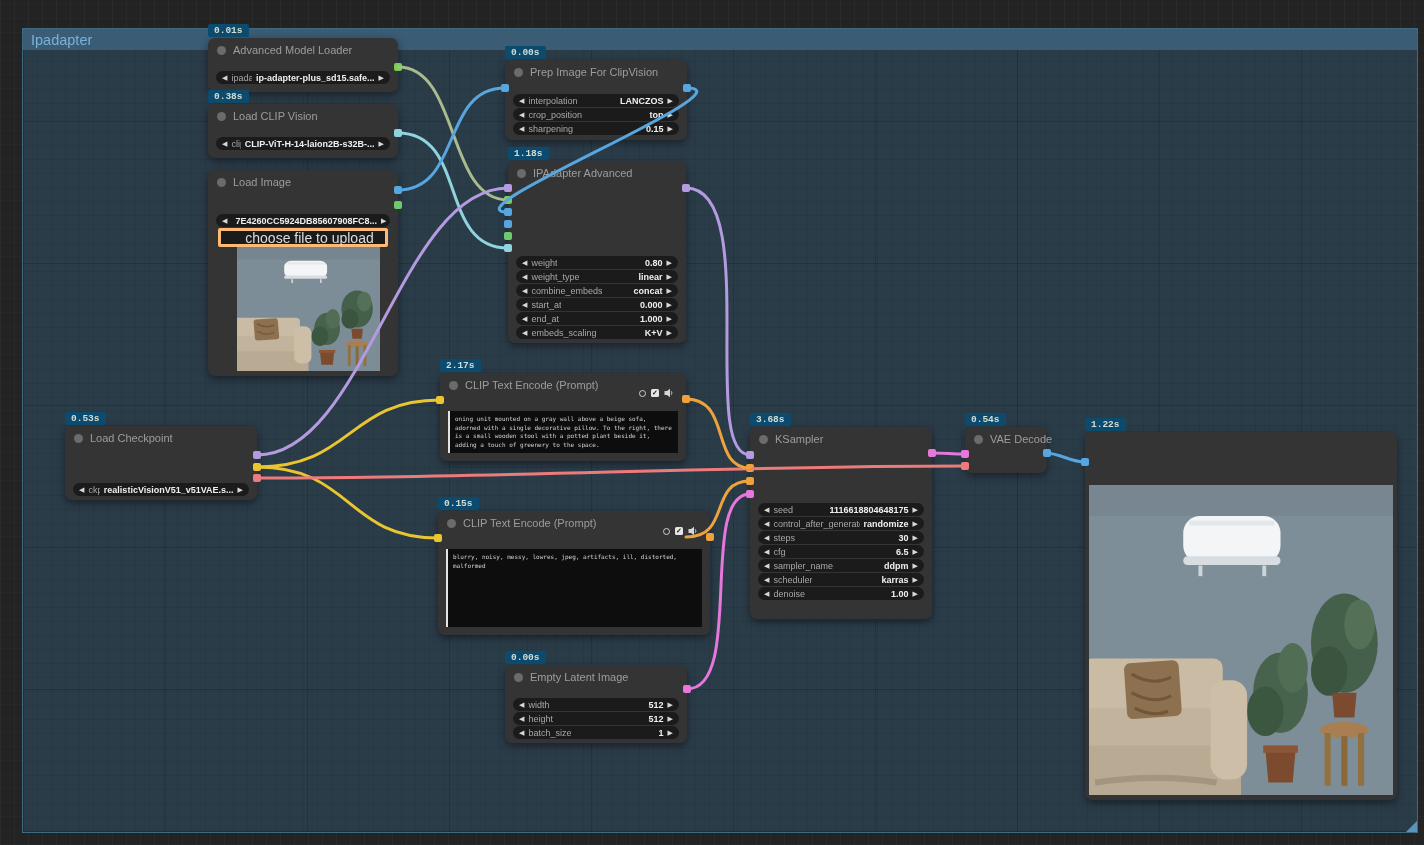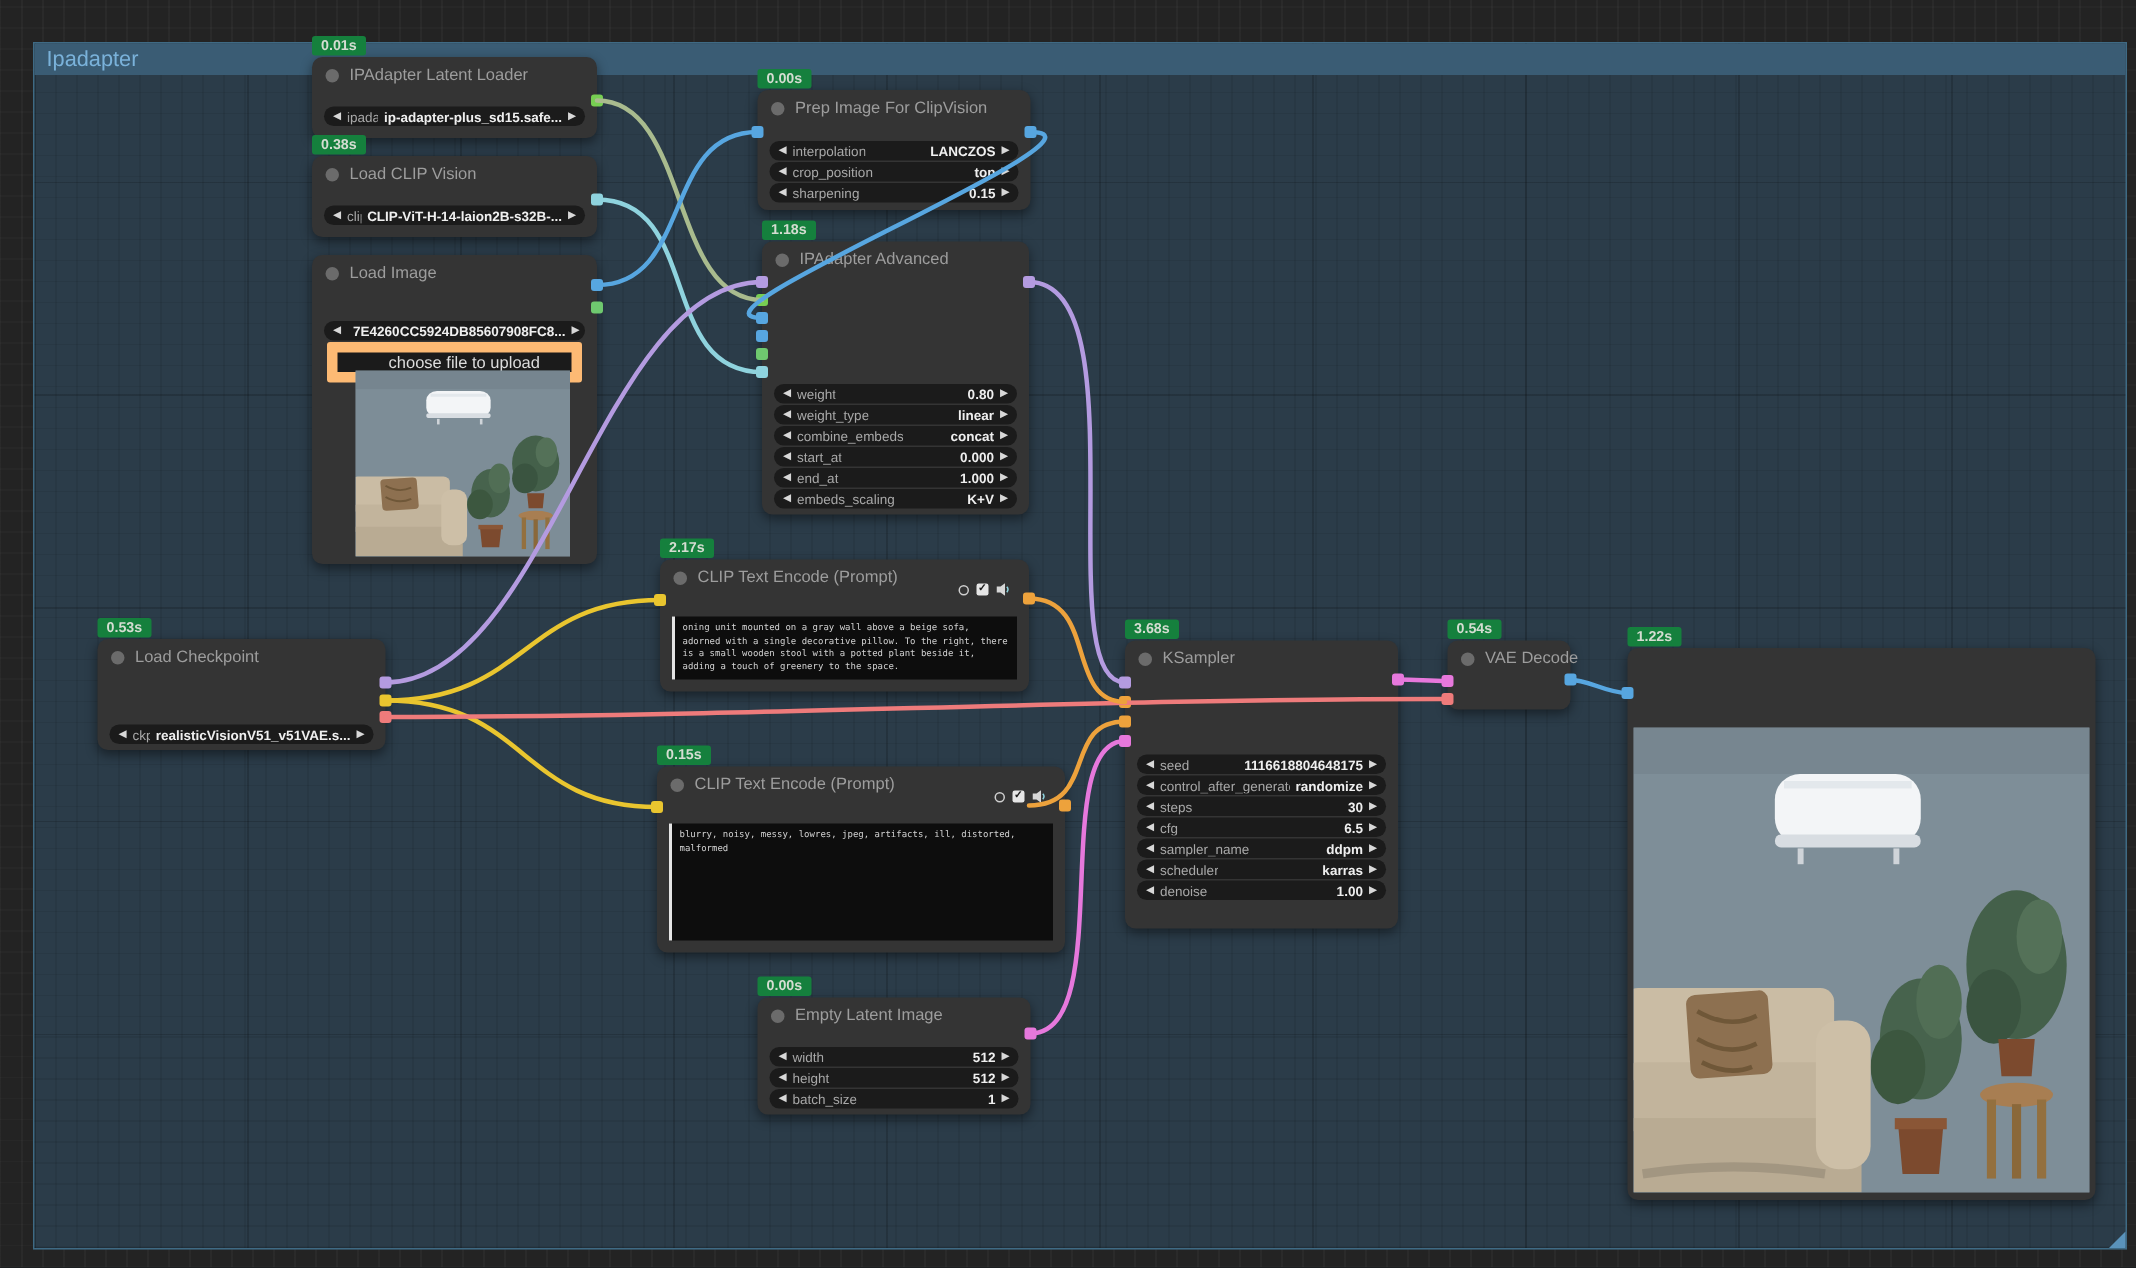--- a/index.html
+++ b/index.html
@@ -22,30 +22,30 @@
     display:flex;align-items:center;padding:0 8px;}
   .group-title{font-size:14.5px;color:#7ab2da;}
   .group-resize{position:absolute;right:0;bottom:0;width:0;height:0;
     border-left:11px solid transparent;border-bottom:11px solid #5a93bb;}
   
   .node{position:absolute;background:#343434;border-radius:7px;box-shadow:0 3px 8px rgba(0,0,0,.45);
     z-index:2;box-sizing:border-box;}
   .nheader{height:24px;display:flex;align-items:center;gap:7px;padding:0 9px;}
   .cdot{width:9px;height:9px;border-radius:50%;background:#6b6b6b;flex:none;}
   .ntitle{font-size:11px;color:#9d9d9d;white-space:nowrap;}
-  .timing{position:absolute;top:-14px;left:0;background:#15803d;color:#d5ddd2;font-size:9.5px;
-    font-weight:bold;padding:1px 6px;border-radius:2px;line-height:11px;}
+  .timing{position:absolute;top:-14px;left:0;background:#0c4a6e;color:#d5ddd2;font-size:9.5px;
+    font-weight:bold;padding:1px 6px;border-radius:2px;line-height:11px;font-family:Liberation Mono, monospace;}
   .widgets{padding:0;}
   .widget{height:13px;margin:1px 8px;background:#1b1b1b;border-radius:7px;display:flex;
     align-items:center;padding:0 6px;gap:4px;box-sizing:border-box;}
   .arrow{color:#d8d8d8;font-size:7px;line-height:13px;flex:none;}
   .wlabel{font-size:9px;color:#a8a8a8;white-space:nowrap;overflow:hidden;}
   .wvalue{font-size:9px;color:#efefef;font-weight:bold;margin-left:auto;white-space:nowrap;}
-  .upload-btn{height:13px;margin:1px 10px;border:7px solid #fdba74;background:#1b1b1b;color:#ddd;
-    font-size:11px;display:flex;align-items:center;justify-content:center;border-radius:2px;padding-left:13px;}
+  .upload-btn{height:13px;margin:1px 10px;border:3px solid #fdba74;background:#1b1b1b;color:#ddd;
+    font-size:14px;display:flex;align-items:center;justify-content:center;border-radius:2px;padding-left:13px;}
   .preview{position:absolute;overflow:hidden;background:#7d8d97;}
   .prompt-box{position:absolute;left:8px;right:8px;top:38px;bottom:8px;background:#0d0d0d;
     border-left:2px solid #e4e4e4;color:#d2d2d2;font:6px/8.5px "DejaVu Sans Mono",monospace;
     padding:4px 5px;white-space:pre-wrap;overflow:hidden;box-sizing:border-box;}
   .text-icons{position:absolute;top:15px;right:12px;display:flex;gap:5px;align-items:center;}
   .circ{width:7px;height:7px;border:1px solid #cfcfcf;border-radius:50%;box-sizing:border-box;}
   .chk{width:8px;height:8px;background:#e6e6e6;border-radius:1.5px;color:#1b1b1b;font-size:7px;
     line-height:8px;text-align:center;font-weight:bold;}
   
   .port{position:absolute;width:8px;height:8px;border-radius:2px;z-index:3;}
@@ -68,21 +68,21 @@
     <div class="group-header">
       <span class="group-title">Ipadapter</span>
     </div>
     <div class="group-resize"></div>
   </div>
 
   <div class="node" style="left:208px;top:38px;width:190px;height:54px">
     <div class="timing">0.01s</div>
     <div class="nheader">
       <span class="cdot"></span>
-      <span class="ntitle">IPAdapter Latent Loader</span>
+      <span class="ntitle">Advanced Model Loader</span>
     </div>
     <div class="widgets" style="padding-top:8px">
       <div class="widget">
         <span class="arrow">◀</span>
         <span class="wlabel">ipadapter_file</span>
         <span class="wvalue">ip-adapter-plus_sd15.safe...</span>
         <span class="arrow">▶</span>
       </div>
     </div>
     <div class="port out p-ipa" style="top:25px"></div>

